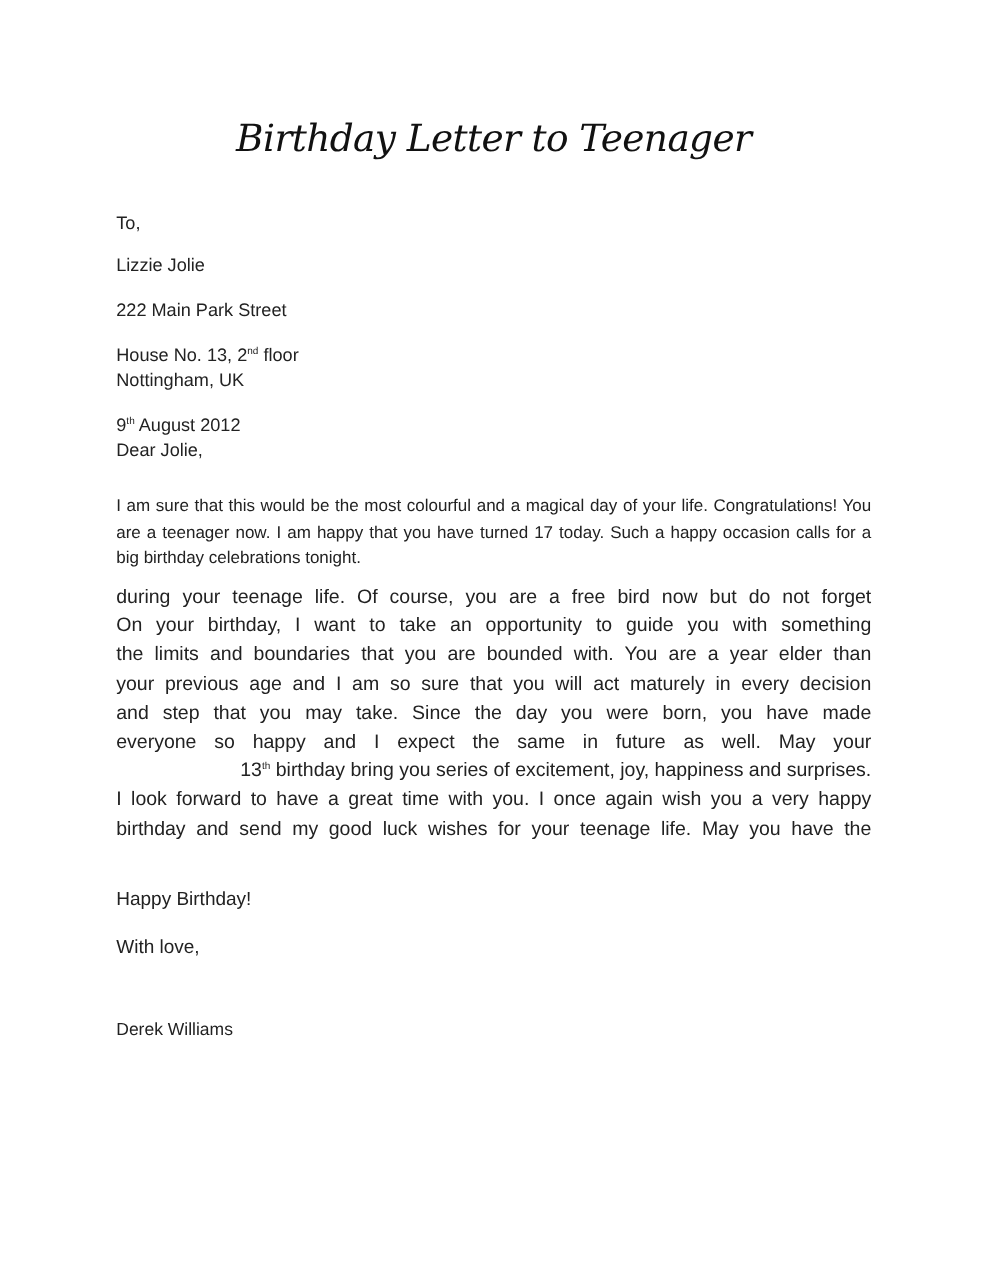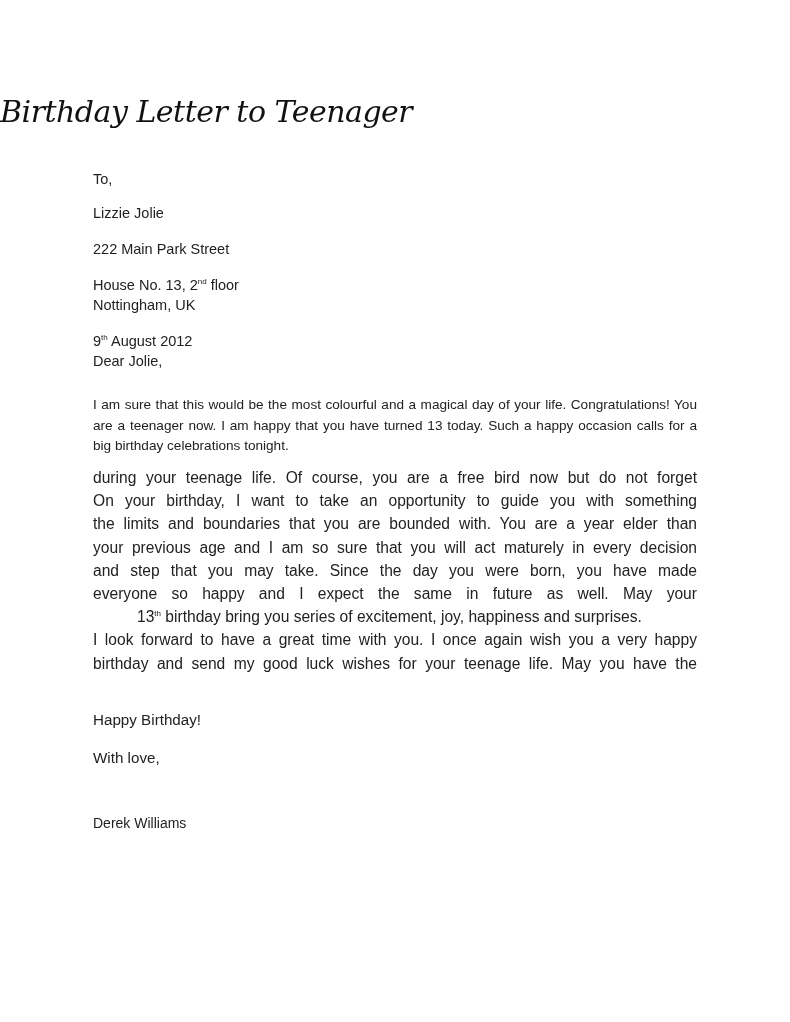--- a/index.html
+++ b/index.html
@@ -1,44 +1,44 @@
 <!DOCTYPE html>
 <html><head>
 <meta charset="utf-8">
 <style>
   html, body { margin: 0; padding: 0; background: #ffffff; }
   body { width: 790px; height: 1022px; position: relative; overflow: hidden; color: #1e1e1e; }
   .page { position: absolute; left: 0; top: 0; width: 790px; height: 1022px; background: #fff; }
   .title {
-    position: absolute; left: 0; width: 790px; top: 94px; 
+    position: absolute; left: 0; width: 790px; top: 94px; text-align: center;
     font-family: "DejaVu Serif", serif; font-style: italic; font-size: 30px; color: #111;
     letter-spacing: -0.5px;
   }
   .t { position: absolute; left: 93px; font-family: "Liberation Sans", sans-serif; font-size: 14.5px; color: #222; white-space: nowrap; }
   sup { font-size: 8px; vertical-align: 6px; line-height: 0; }
   .p1 { position: absolute; left: 93px; width: 604px; top: 395px; font-family: "Liberation Sans", sans-serif; font-size: 13.6px; line-height: 20.5px; text-align: justify; color: #222; }
   .p2 { position: absolute; left: 93px; width: 604px; top: 466px; font-family: "Liberation Sans", sans-serif; font-size: 15.6px; line-height: 23.2px; text-align: justify; color: #222; }
   .p2 span.l { display: block; text-align: justify; text-align-last: justify; }
-  .p2 span.last { display: block; text-align: left; margin-left: 44px; }
+  .p2 span.last { display: block; text-align: right; }
 </style>
 </head>
 <body>
 
 <div class="page">
   <div class="title">Birthday Letter to Teenager</div>
 
   <div class="t" style="top:171px">To,</div>
   <div class="t" style="top:205px">Lizzie Jolie</div>
   <div class="t" style="top:241px">222 Main Park Street</div>
   <div class="t" style="top:277px"><span>House No. 13, 2</span><sup>nd</sup><span> floor</span></div>
   <div class="t" style="top:297px">Nottingham, UK</div>
   <div class="t" style="top:333px"><span>9</span><sup>th</sup><span> August 2012</span></div>
   <div class="t" style="top:353px">Dear Jolie,</div>
 
-  <div class="p1">I am sure that this would be the most colourful and a magical day of your life. Congratulations! You are a teenager now. I am happy that you have turned 13 today. Such a happy occasion calls for a big birthday celebrations tonight.</div>
+  <div class="p1">I am sure that this would be the most colourful and a magical day of your life. Congratulations! You are a teenager now. I am happy that you have turned 17 today. Such a happy occasion calls for a big birthday celebrations tonight.</div>
 
   <div class="p2">
     <span class="l">during your teenage life. Of course, you are a free bird now but do not forget</span>
     <span class="l">On your birthday, I want to take an opportunity to guide you with something</span>
     <span class="l">the limits and boundaries that you are bounded with. You are a year elder than</span>
     <span class="l">your previous age and I am so sure that you will act maturely in every decision</span>
     <span class="l">and step that you may take. Since the day you were born, you have made</span>
     <span class="l">everyone so happy and I expect the same in future as well. May your</span>
     <span class="last"><span>13</span><sup>th</sup><span> birthday bring you series of excitement, joy, happiness and surprises.</span></span>
     <span class="l">I look forward to have a great time with you. I once again wish you a very happy</span>

